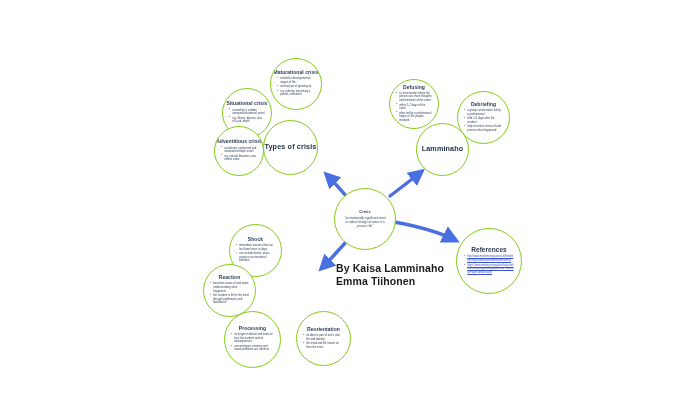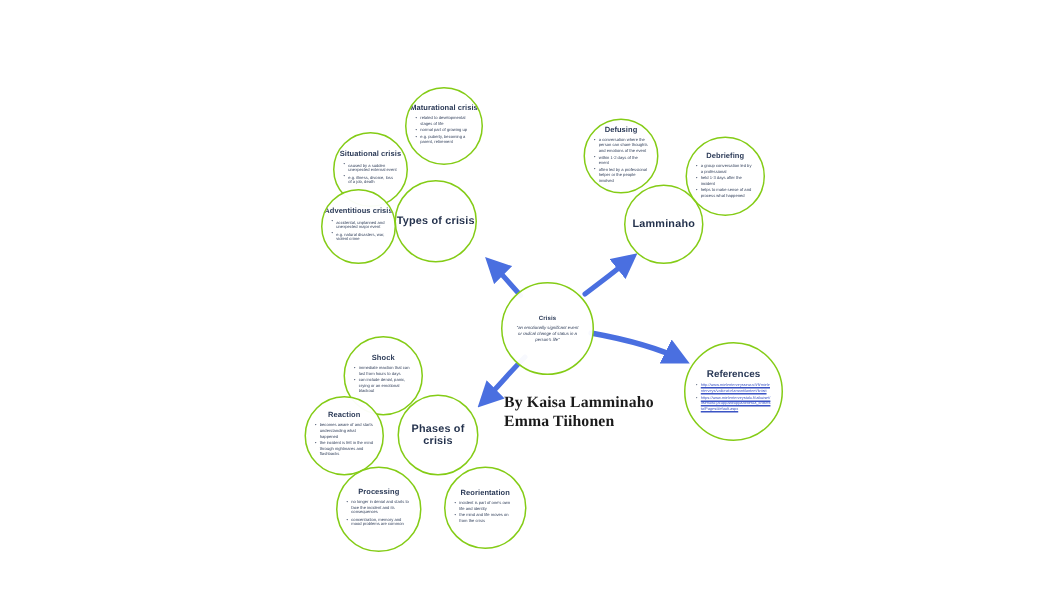--- a/index.html
+++ b/index.html
@@ -122,21 +122,20 @@
   #authors {
     position: absolute;
     left: 336px;
     top: 262px;
     font-size: 10.5px;
     font-weight: 700;
     color: #1b1b1b;
     line-height: 1.24;
     letter-spacing: 0.1px;
     white-space: pre-line;
-    font-family: Liberation Serif, serif;
   }
   #arrows {
     position: absolute;
     left: 0; top: 0;
     width: 700px;
     height: 394px;
     pointer-events: none;
   }
 </style>
 </head>
@@ -217,23 +216,20 @@
     <div class="ref-list">
       <div class="li">
         <span class="ref-url">http://www.mielenterveysseura.fi/fi/mielenterveys/vaikeat-elamantilanteet/kriisit</span>
       </div>
       <div class="li">
         <span class="ref-url">https://www.mielenterveystalo.fi/aikuiset/itsehoito-ja-oppaat/oppaat/tietoa_kriiseista/Pages/default.aspx</span>
       </div>
     </div>
   </div>
 
-  <div class="bubble hub" style="left:265px; top:263px; width:54px; height:54px;">
-    <div class="hub-label">Phases of crisis</div>
-  </div>
 
   <div class="bubble" style="left:229px; top:224px; width:53px; height:53px;">
     <div class="node-title">Shock</div>
     <div class="node-body">
       <div class="li">immediate reaction that can last from hours to days</div>
       <div class="li">can include denial, panic, crying or an emotional blackout</div>
     </div>
   </div>
 
   <div class="bubble" style="left:203px; top:264px; width:53px; height:53px;">

